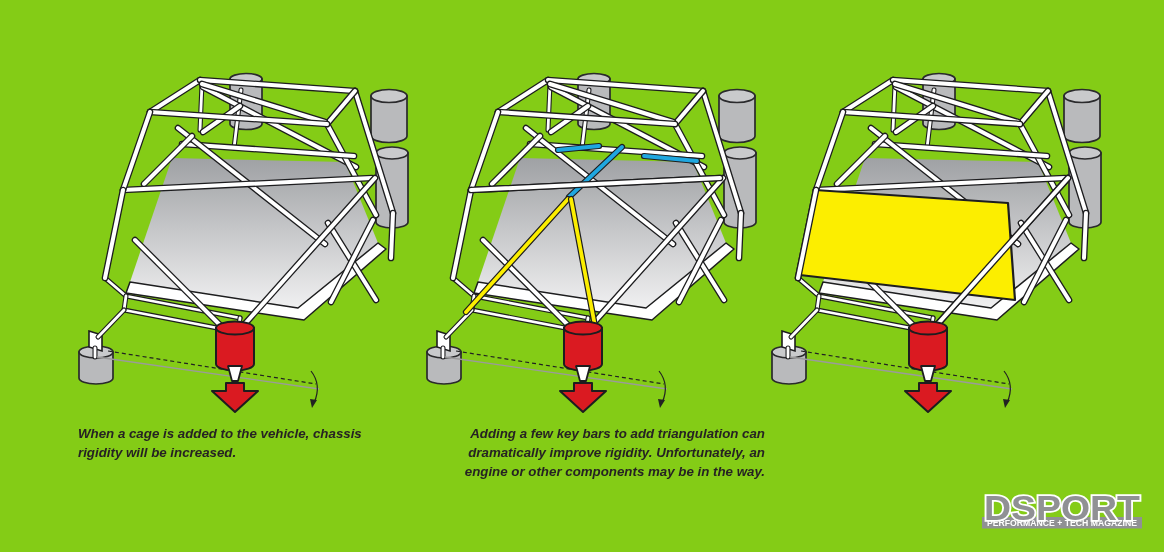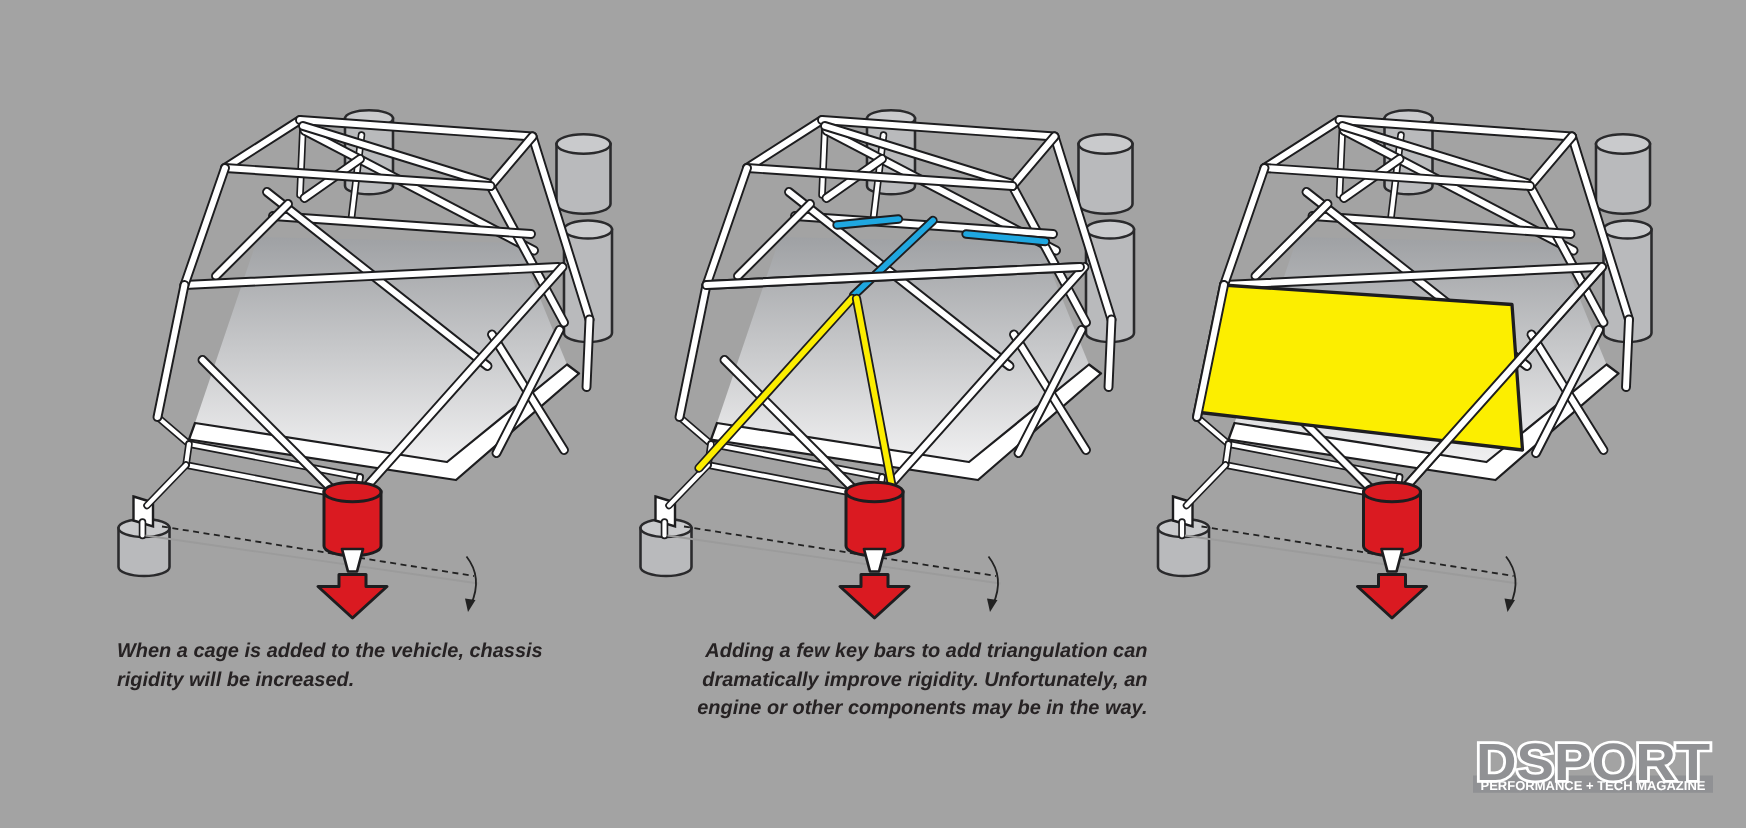--- a/index.html
+++ b/index.html
@@ -1,16 +1,16 @@
 <!DOCTYPE html>
 <html><head>
 <meta charset="utf-8">
 <style>
   html,body{margin:0;padding:0;background:#ffffff;}
-  .canvas{position:relative;width:1164px;height:552px;background:#a3a3a3;overflow:hidden;
+  .canvas{position:relative;width:1164px;height:552px;background:#84cc16;overflow:hidden;
           font-family:"Liberation Sans",sans-serif;}
   .figure{position:absolute;top:60px;width:350px;height:360px;}
   #fig-0{left:60px;}
   #fig-1{left:408px;}
   #fig-2{left:753px;}
   .caption{position:absolute;font-size:13.3px;line-height:1.44;font-weight:bold;font-style:italic;
            color:#262223;letter-spacing:0px;}
   #cap-0{left:78px;top:424px;width:306px;}
   #cap-1{left:443px;top:424px;width:322px;text-align:right;}
   #cap-2{left:780px;top:424px;width:338px;}

